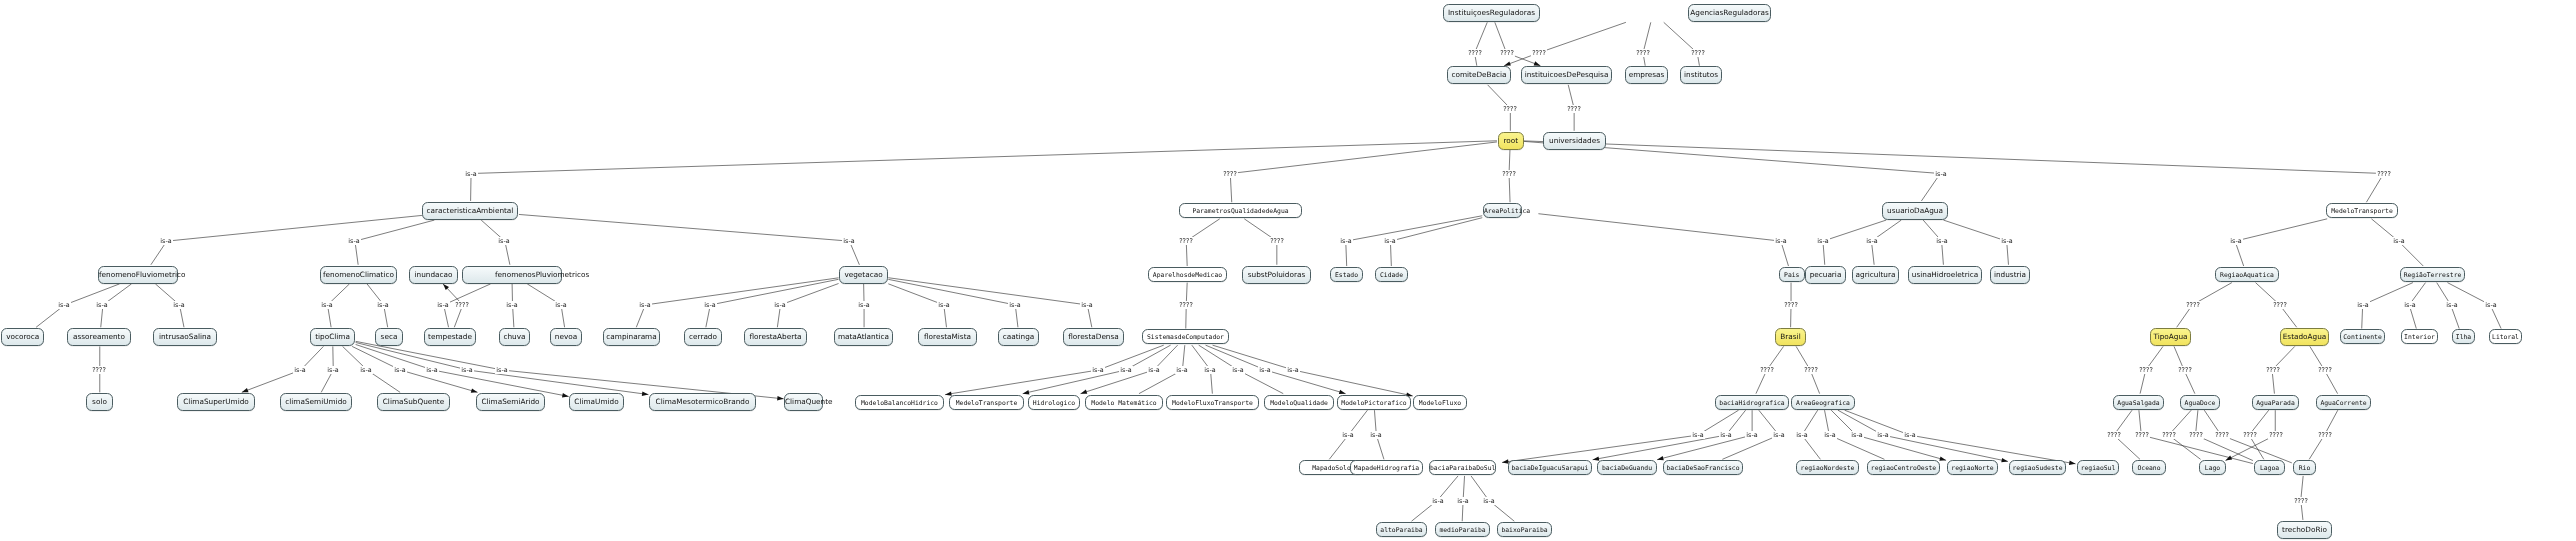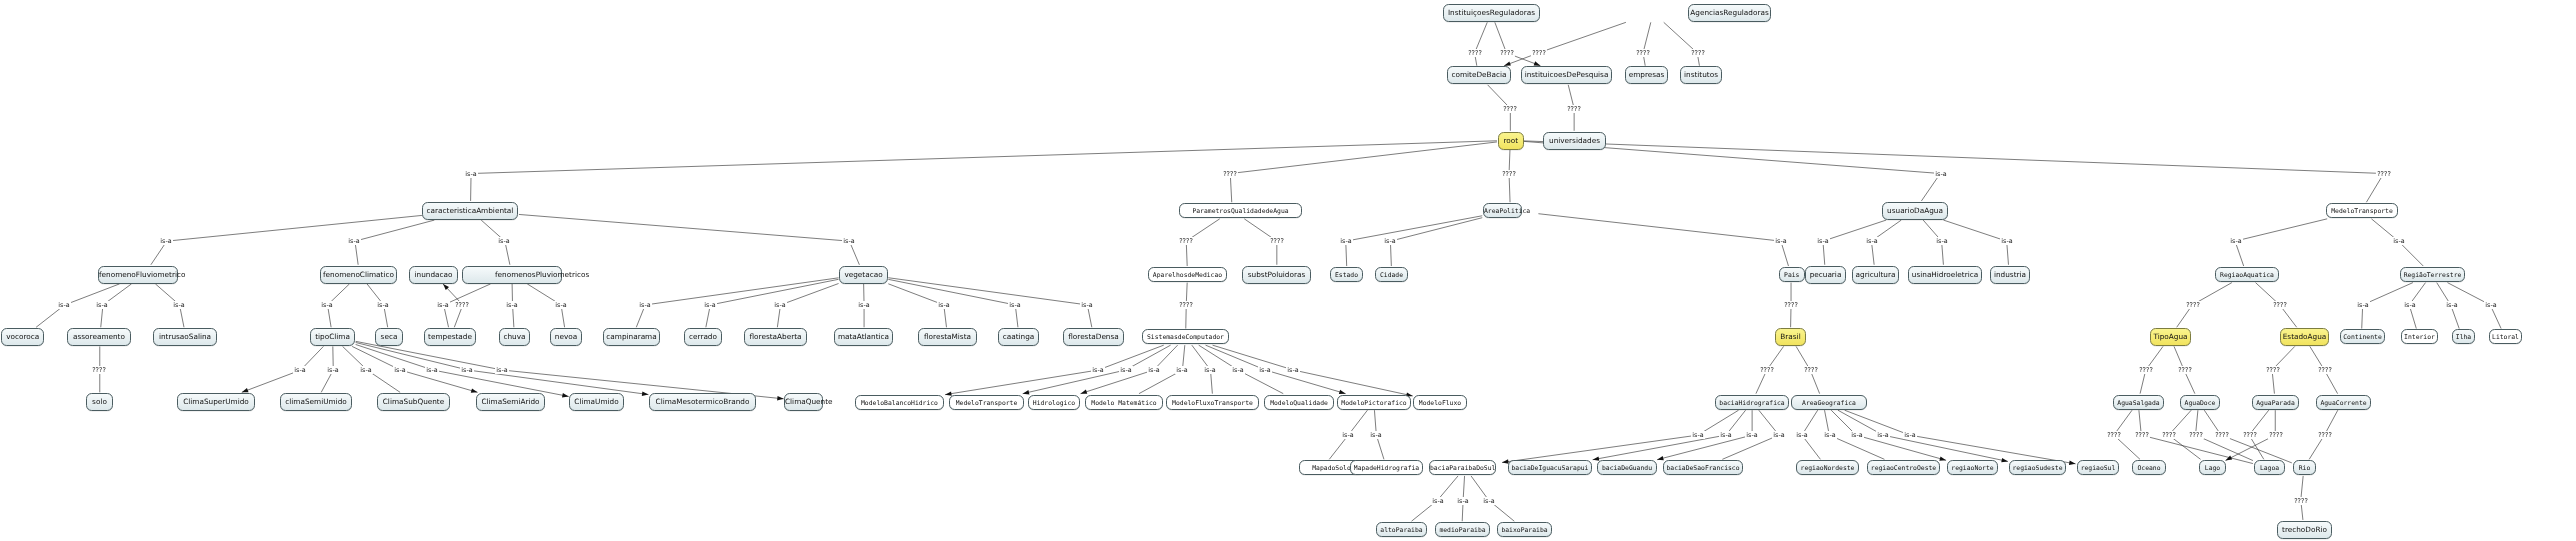--- a/index.html
+++ b/index.html
@@ -301,32 +301,32 @@
       <div class="node" style="left: 784px; top: 393px; width: 39px;">ClimaQuente</div>
       <div class="node mono white" style="left: 855px; top: 395px; width: 89px;">ModeloBalancoHidrico</div>
       <div class="node mono white" style="left: 949px; top: 395px; width: 75px;">MedeloTransporte</div>
       <div class="node mono white" style="left: 1028px; top: 395px; width: 52px;">Hidrologico</div>
       <div class="node mono white" style="left: 1085px; top: 395px; width: 78px;">Modelo Matemático</div>
       <div class="node mono white" style="left: 1166px; top: 395px; width: 93px;">ModeloFluxoTransporte</div>
       <div class="node mono white" style="left: 1264px; top: 395px; width: 70px;">ModeloQualidade</div>
       <div class="node mono white" style="left: 1337px; top: 395px; width: 74px;">ModeloPictorafico</div>
       <div class="node mono white" style="left: 1413px; top: 395px; width: 54px;">ModeloFluxo</div>
       <div class="node mono" style="left: 1715px; top: 395px; width: 74px;">baciaHidrografica</div>
-      <div class="node mono" style="left: 1791px; top: 395px; width: 76px; border-radius: 6px;">AreaGeografica</div>
+      <div class="node mono" style="left: 1791px; top: 395px; width: 64px;">AreaGeografica</div>
       <div class="node mono" style="left: 2113px; top: 395px; width: 51px;">AguaSalgada</div>
       <div class="node mono" style="left: 2180px; top: 395px; width: 40px;">AguaDoce</div>
       <div class="node mono" style="left: 2252px; top: 395px; width: 47px;">AguaParada</div>
       <div class="node mono" style="left: 2316px; top: 395px; width: 55px;">AguaCorrente</div>
       <div class="node mono white" style="left: 1299px; top: 460px; width: 65px;">MapadoSolo</div>
       <div class="node mono white" style="left: 1350px; top: 460px; width: 73px;">MapadeHidrografia</div>
       <div class="node mono white" style="left: 1429px; top: 460px; width: 67px;">baciaParaibaDoSul</div>
       <div class="node mono" style="left: 1508px; top: 460px; width: 84px;">baciaDeIguacuSarapui</div>
       <div class="node mono" style="left: 1597px; top: 460px; width: 60px;">baciaDeGuandu</div>
       <div class="node mono" style="left: 1663px; top: 460px; width: 80px;">baciaDeSaoFrancisco</div>
-      <div class="node mono" style="left: 1796px; top: 460px; width: 63px; border-radius: 6px;">regiaoNordeste</div>
+      <div class="node mono" style="left: 1796px; top: 460px; width: 63px;">regiaoNordeste</div>
       <div class="node mono" style="left: 1867px; top: 460px; width: 73px;">regiaoCentroOeste</div>
       <div class="node mono" style="left: 1947px; top: 460px; width: 51px;">regiaoNorte</div>
       <div class="node mono" style="left: 2009px; top: 460px; width: 57px;">regiaoSudeste</div>
       <div class="node mono" style="left: 2077px; top: 460px; width: 42px;">regiaoSul</div>
       <div class="node mono" style="left: 2132px; top: 460px; width: 34px;">Oceano</div>
       <div class="node mono" style="left: 2199px; top: 460px; width: 27px;">Lago</div>
       <div class="node mono" style="left: 2254px; top: 460px; width: 31px;">Lagoa</div>
       <div class="node mono" style="left: 2293px; top: 460px; width: 23px;">Rio</div>
       <div class="node mono" style="left: 1376px; top: 522px; width: 51px;">altoParaiba</div>
       <div class="node mono" style="left: 1435px; top: 522px; width: 55px;">medioParaiba</div>

